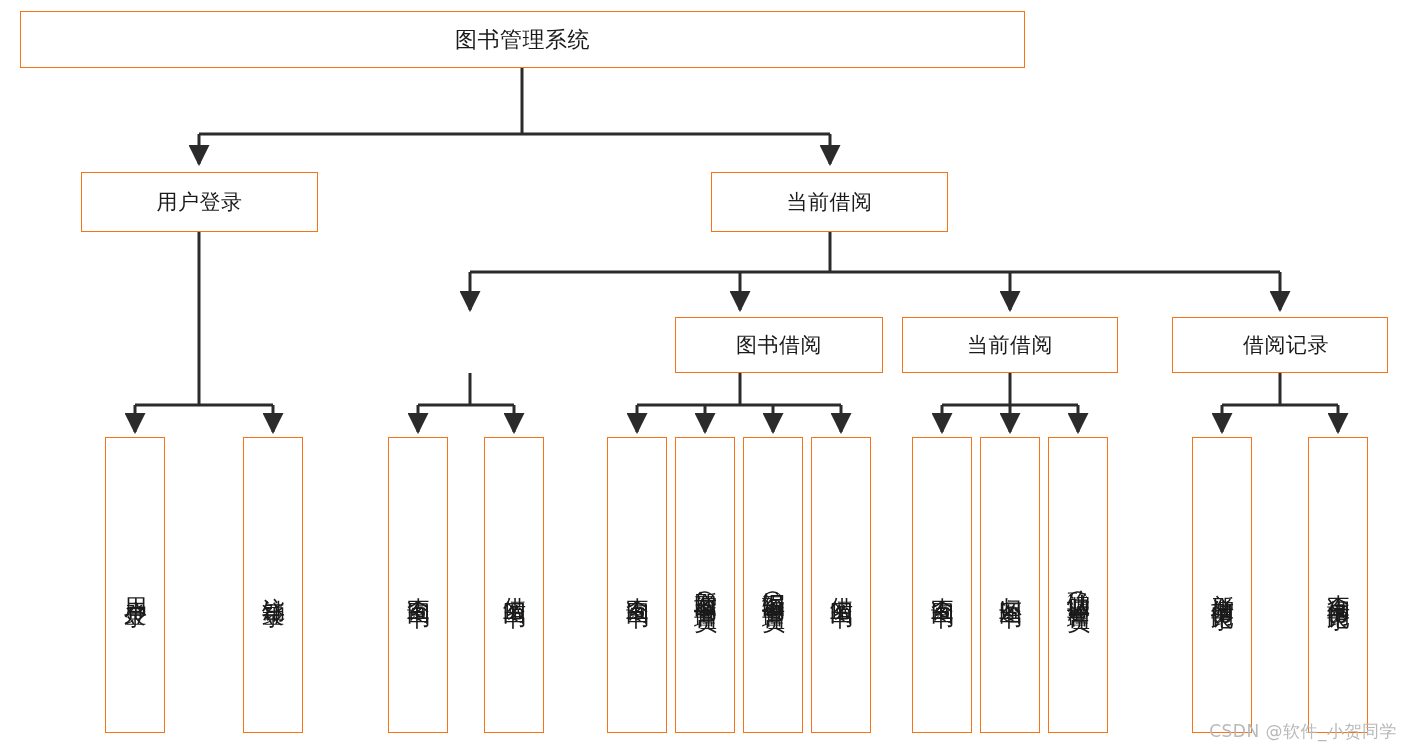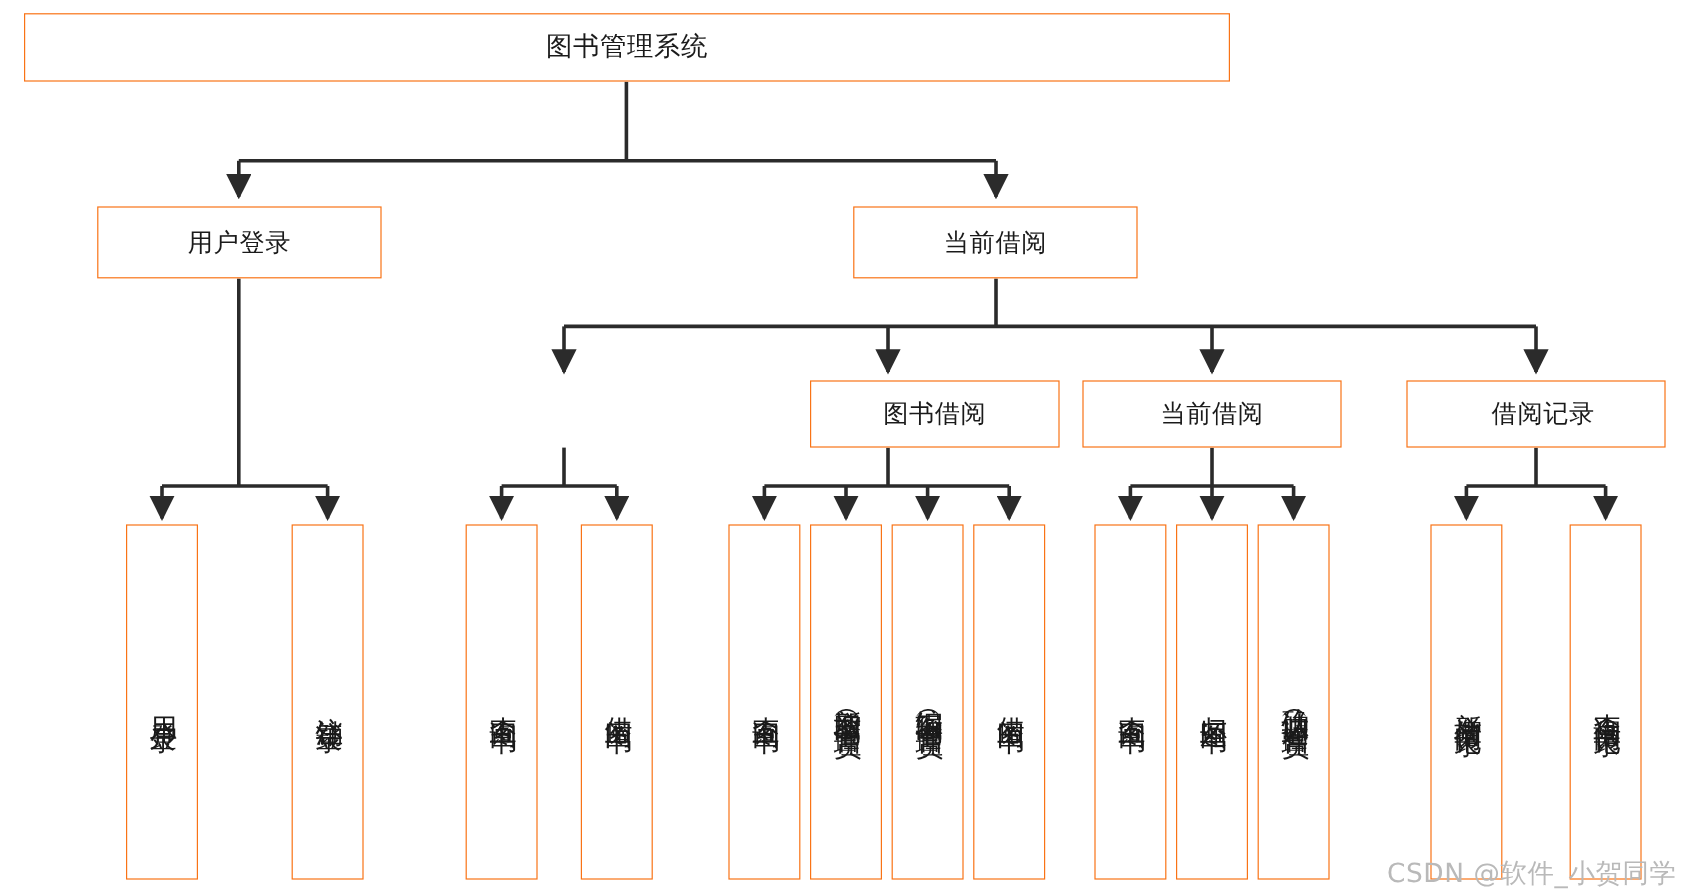--- a/index.html
+++ b/index.html
@@ -60,21 +60,21 @@
     text-orientation: upright;
     font-size: 23px;
     line-height: 1.12;
     letter-spacing: 3px;
     max-height: 100%;
   }
   #watermark {
     position: absolute;
     right: 8px;
     bottom: 4px;
-    font-size: 22px;
+    font-size: 17px;
     color: #b9b9b9;
     white-space: nowrap;
     letter-spacing: 0.5px;
   }
 </style>
 </head>
 <body>
 
 <div id="canvas">
 

